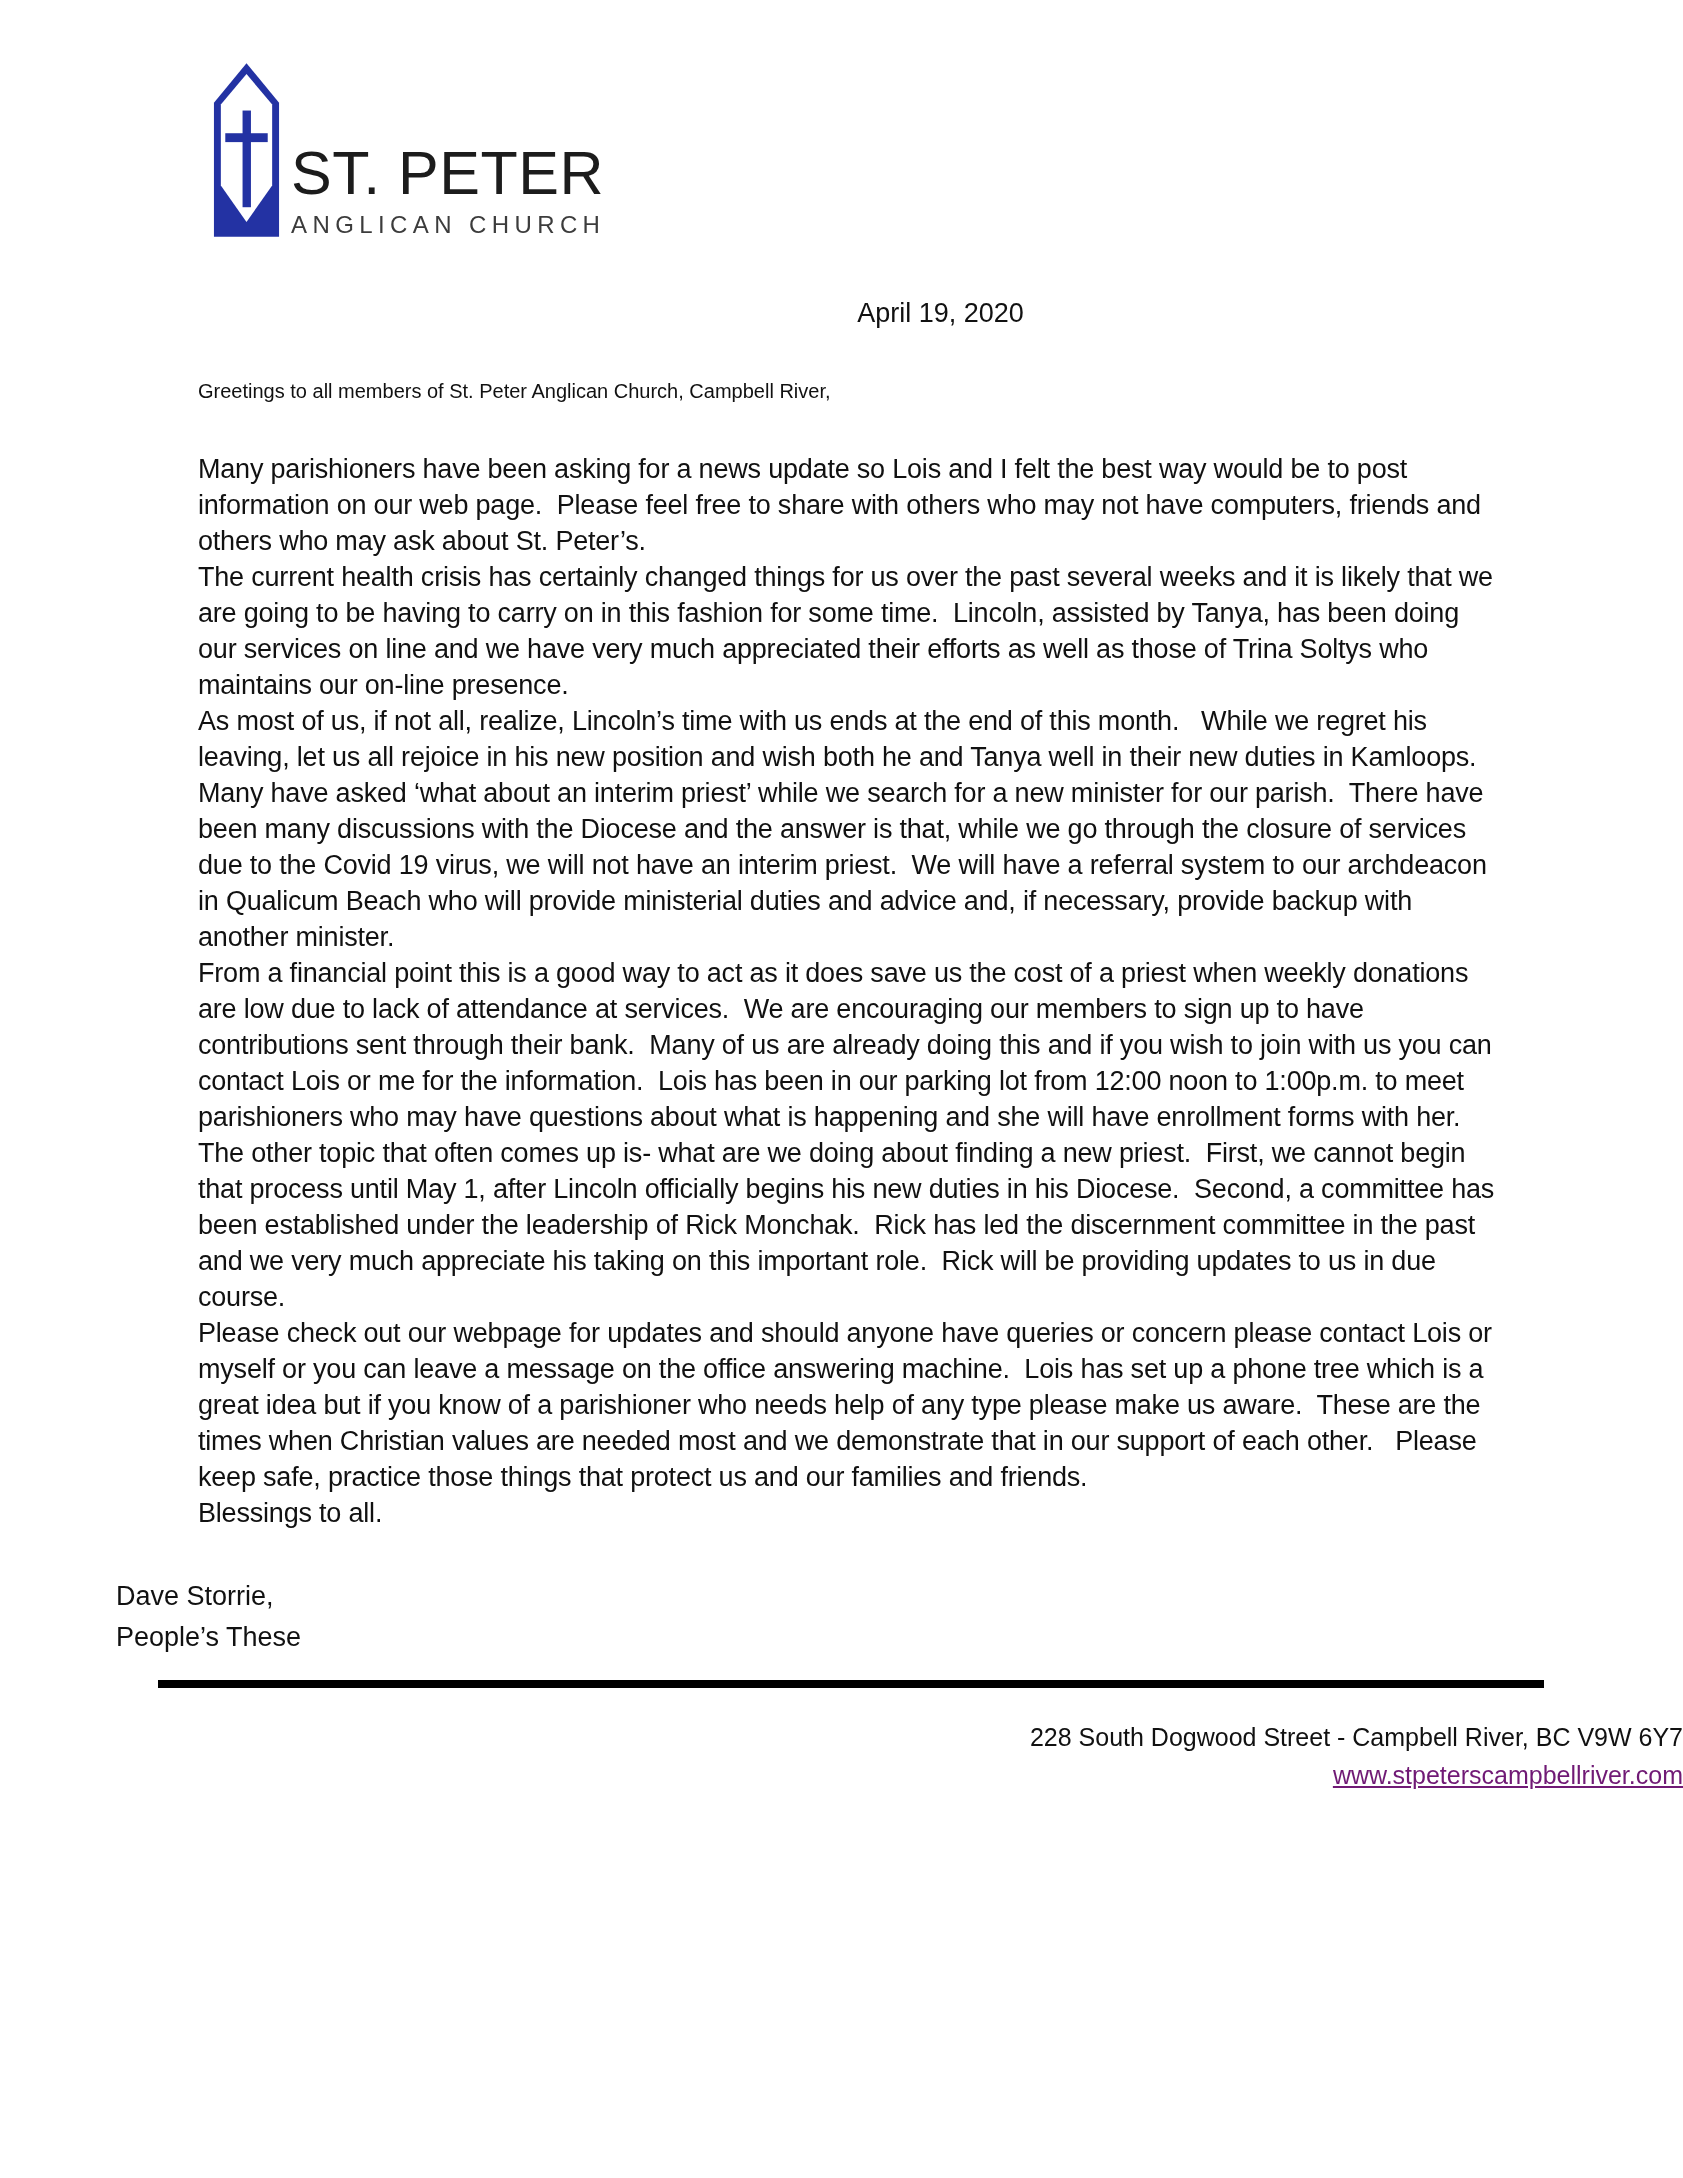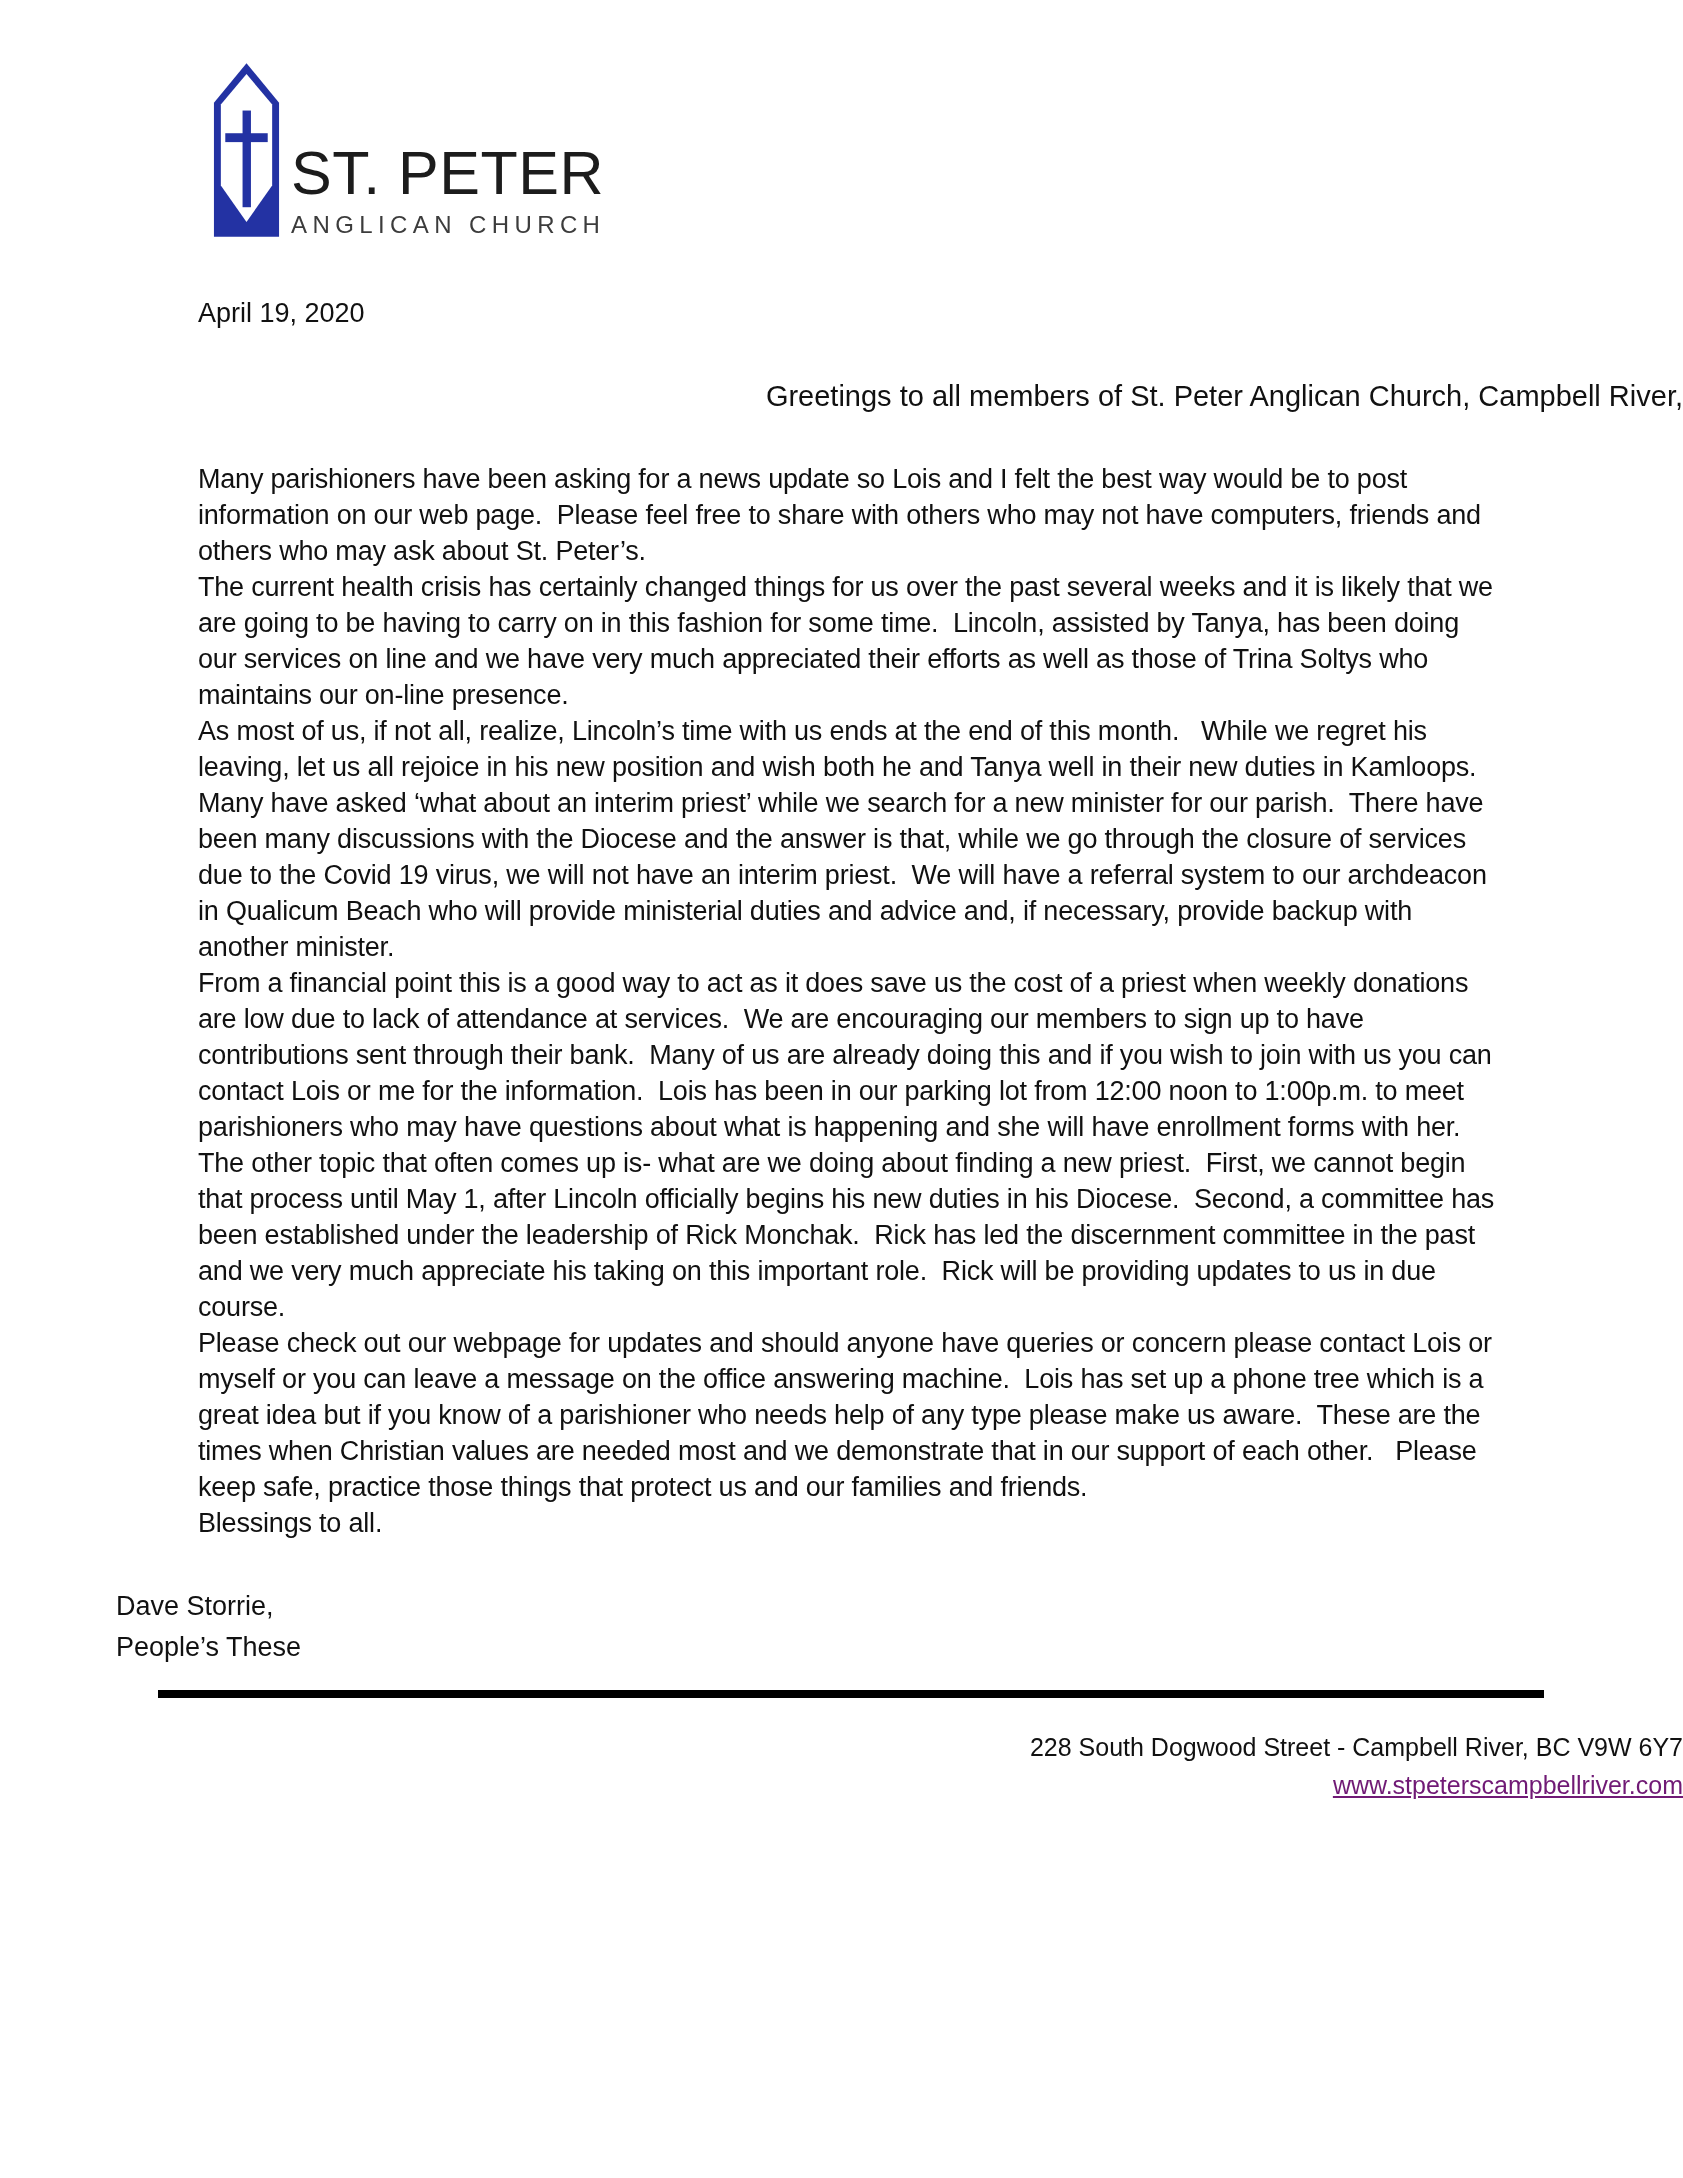--- a/index.html
+++ b/index.html
@@ -34,25 +34,25 @@
     font-size: 24px;
     letter-spacing: 5.4px;
     color: #3c3c3c;
     margin-top: 7px;
     white-space: nowrap;
   }
   
   .date {
     margin: 59px 0 0 198px;
     font-size: 27px;
+    text-align: center;
   }
   .greeting {
     margin: 51px 0 0 198px;
-    font-size: 29px;
-    text-align: right;
+    font-size: 20px;
   }
   .body-text {
     margin: 48px 0 0 198px;
     width: 1305px;
     font-size: 27px;
     line-height: 36px;
     letter-spacing: -0.2px;
   }
   .body-text p { white-space: pre-wrap; }
   .signature {

